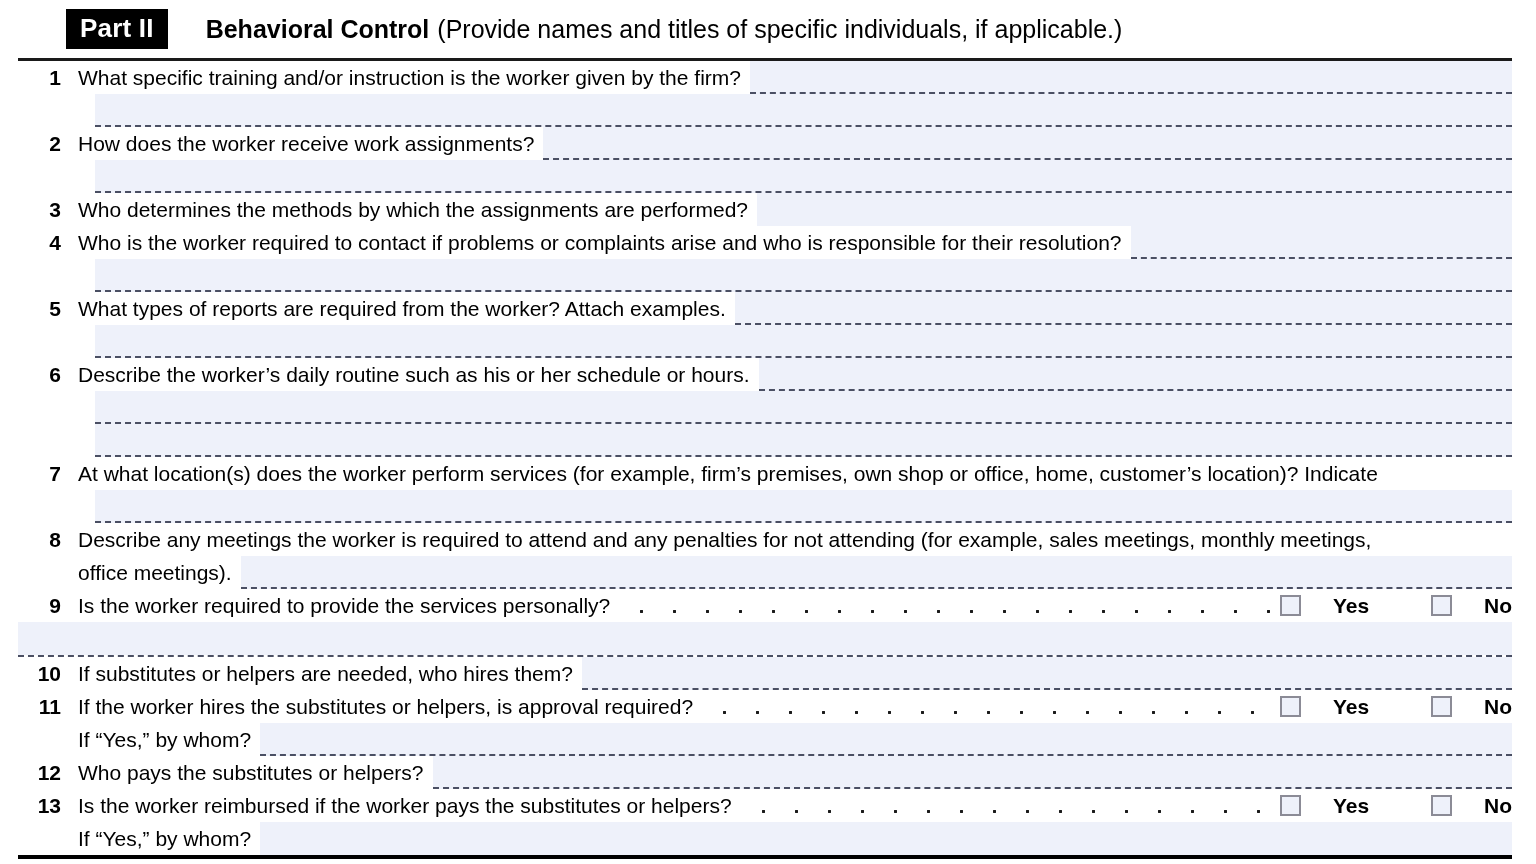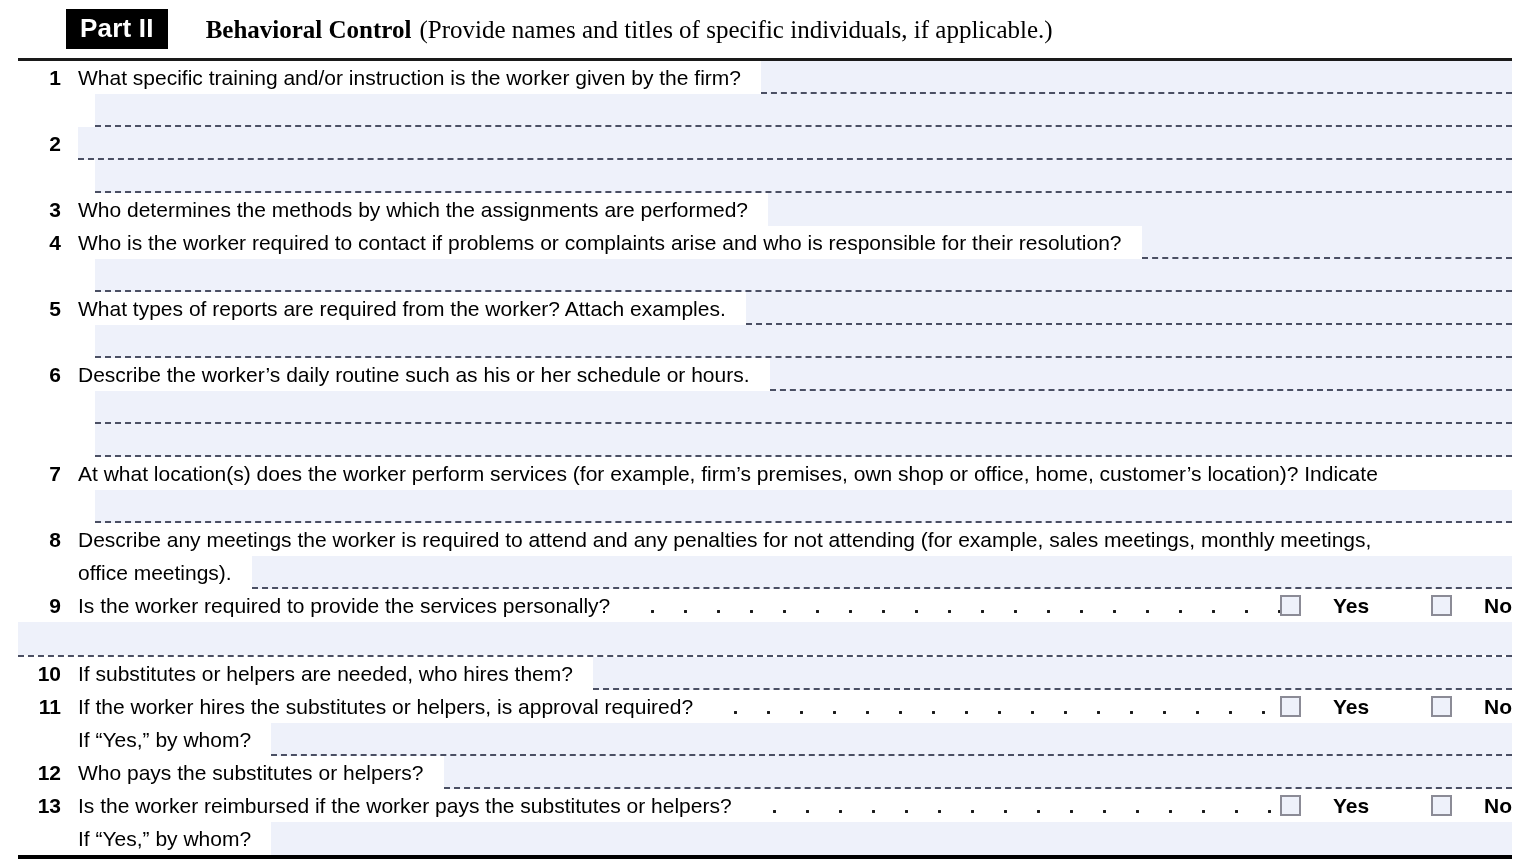--- a/index.html
+++ b/index.html
@@ -45,21 +45,20 @@
     letter-spacing: 0.2px;
     white-space: nowrap;
   }
   .part-title-wrap {
     margin-left: 38px;
     font-size: 25px;
     line-height: 1;
     white-space: nowrap;
     display: flex;
     align-items: baseline;
-    font-family: Liberation Serif, serif;
   }
   .part-title {
     font-weight: bold;
   }
   .part-subtitle {
     font-weight: normal;
     margin-left: 8px;
   }
 
   
@@ -96,21 +95,21 @@
     line-height: 33px;
     white-space: nowrap;
   }
   .num.blank { visibility: hidden; }
 
   .qtext {
     font-size: 21px;
     line-height: 33px;
     white-space: nowrap;
     background: #ffffff;
-    padding-right: 20px;
+    padding-right: 9px;
     position: relative;
     z-index: 2;
   }
 
   
   .fill {
     flex: 1 1 auto;
     position: relative;
     background: #eef1fa;
     min-height: 33px;
@@ -228,20 +227,21 @@
         <div class="num">1</div>
         <div class="qtext">What specific training and/or instruction is the worker given by the firm?</div>
         <div class="fill underline"></div>
       </div>
       <div class="blankline underline"></div>
     </div>
 
     <div class="row">
       <div class="line">
         <div class="num">2</div>
+        <div class="qtext">How does the worker receive work assignments?</div>
         <div class="fill underline"></div>
       </div>
       <div class="blankline underline"></div>
     </div>
 
     <div class="row">
       <div class="line">
         <div class="num">3</div>
         <div class="qtext">Who determines the methods by which the assignments are performed?</div>
         <div class="fill"></div>

